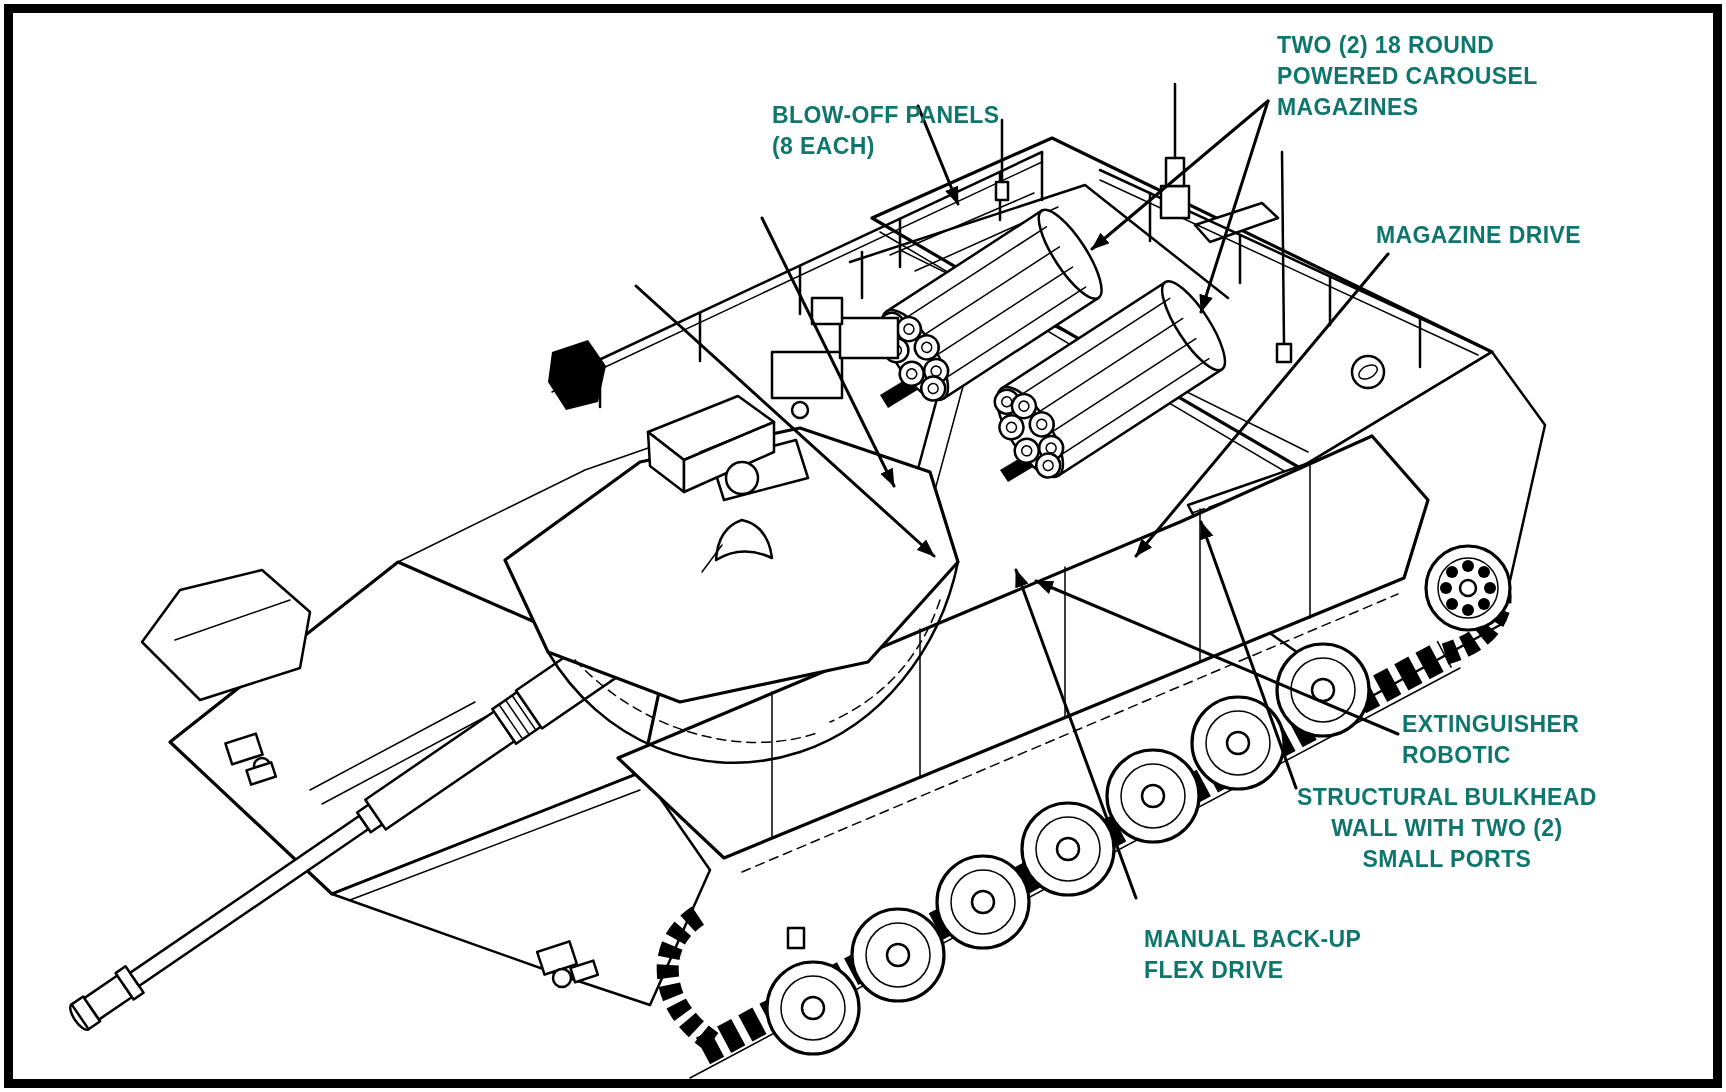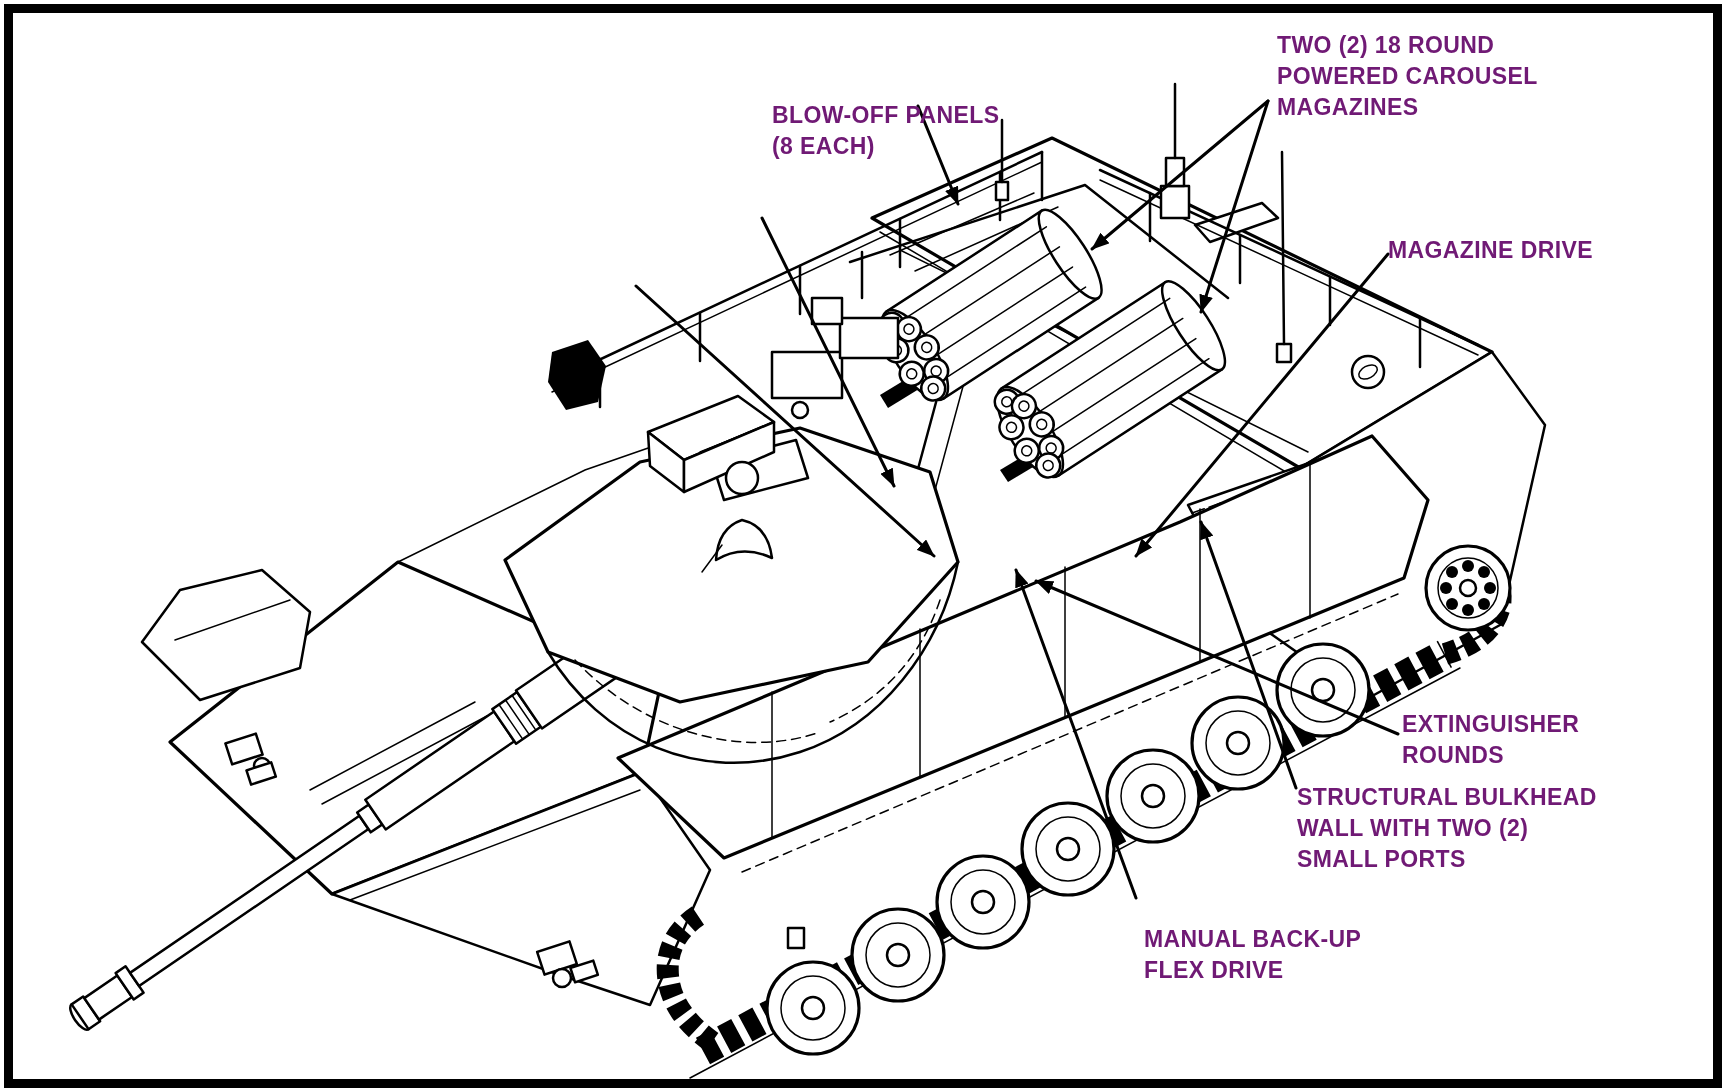--- a/index.html
+++ b/index.html
@@ -14,28 +14,28 @@
   .ln{fill:none;stroke:#000;stroke-width:2.5px;stroke-linecap:round;stroke-linejoin:round;}
   .thin{fill:none;stroke:#000;stroke-width:1.5px;stroke-linecap:round;}
   .blk{fill:#000;stroke:none;}
   .dash{stroke-dasharray:9 6;}
   .track{fill:none;stroke:#000;stroke-width:30px;stroke-dasharray:16 8;stroke-linecap:butt;}
   .track2{fill:none;stroke:#000;stroke-width:22px;stroke-dasharray:13 7;stroke-linecap:butt;}
   .leader{fill:none;stroke:#000;stroke-width:3px;stroke-linecap:round;}
 
   
   .callout{position:absolute;font-weight:700;font-size:23px;line-height:31px;
-           letter-spacing:.4px;color:#701a75;white-space:nowrap;}
+           letter-spacing:.4px;color:#0f766e;white-space:nowrap;}
   .lbl-blowoff {left:772px;  top:65px;margin-top:35px;}
   .lbl-carousel{left:1277px; top:30px;}
   .lbl-scb     {left:564px;  top:160px;}
   .lbl-rals    {left:341px;  top:265px;}
-  .lbl-magdrive{left:1376px; top:235px;margin-left:12px;}
+  .lbl-magdrive{left:1376px; top:220px;}
   .lbl-ext     {left:1402px; top:709px;}
-  .lbl-wall    {left:1297px; top:782px;}
+  .lbl-wall    {left:1297px; top:782px;text-align:center;}
   .lbl-flex    {left:1144px; top:892px;margin-top:32px;}
 </style>
 </head>
 <body>
 
 <div id="stage">
 
   <svg id="art" viewBox="0 0 1726 1092">
     <defs>
       <marker id="ah" markerUnits="userSpaceOnUse" markerWidth="20" markerHeight="14" refX="17" refY="7" orient="auto">
@@ -294,21 +294,21 @@
   </div>
 
 
 
   <div class="callout lbl-magdrive">
     <div>MAGAZINE DRIVE</div>
   </div>
 
   <div class="callout lbl-ext">
     <div>EXTINGUISHER</div>
-    <div>ROUNDS</div>
+    <div>ROBOTIC</div>
   </div>
 
   <div class="callout lbl-wall">
     <div>STRUCTURAL BULKHEAD</div>
     <div>WALL WITH TWO (2)</div>
     <div>SMALL PORTS</div>
   </div>
 
   <div class="callout lbl-flex">
     <div>MANUAL BACK-UP</div>

